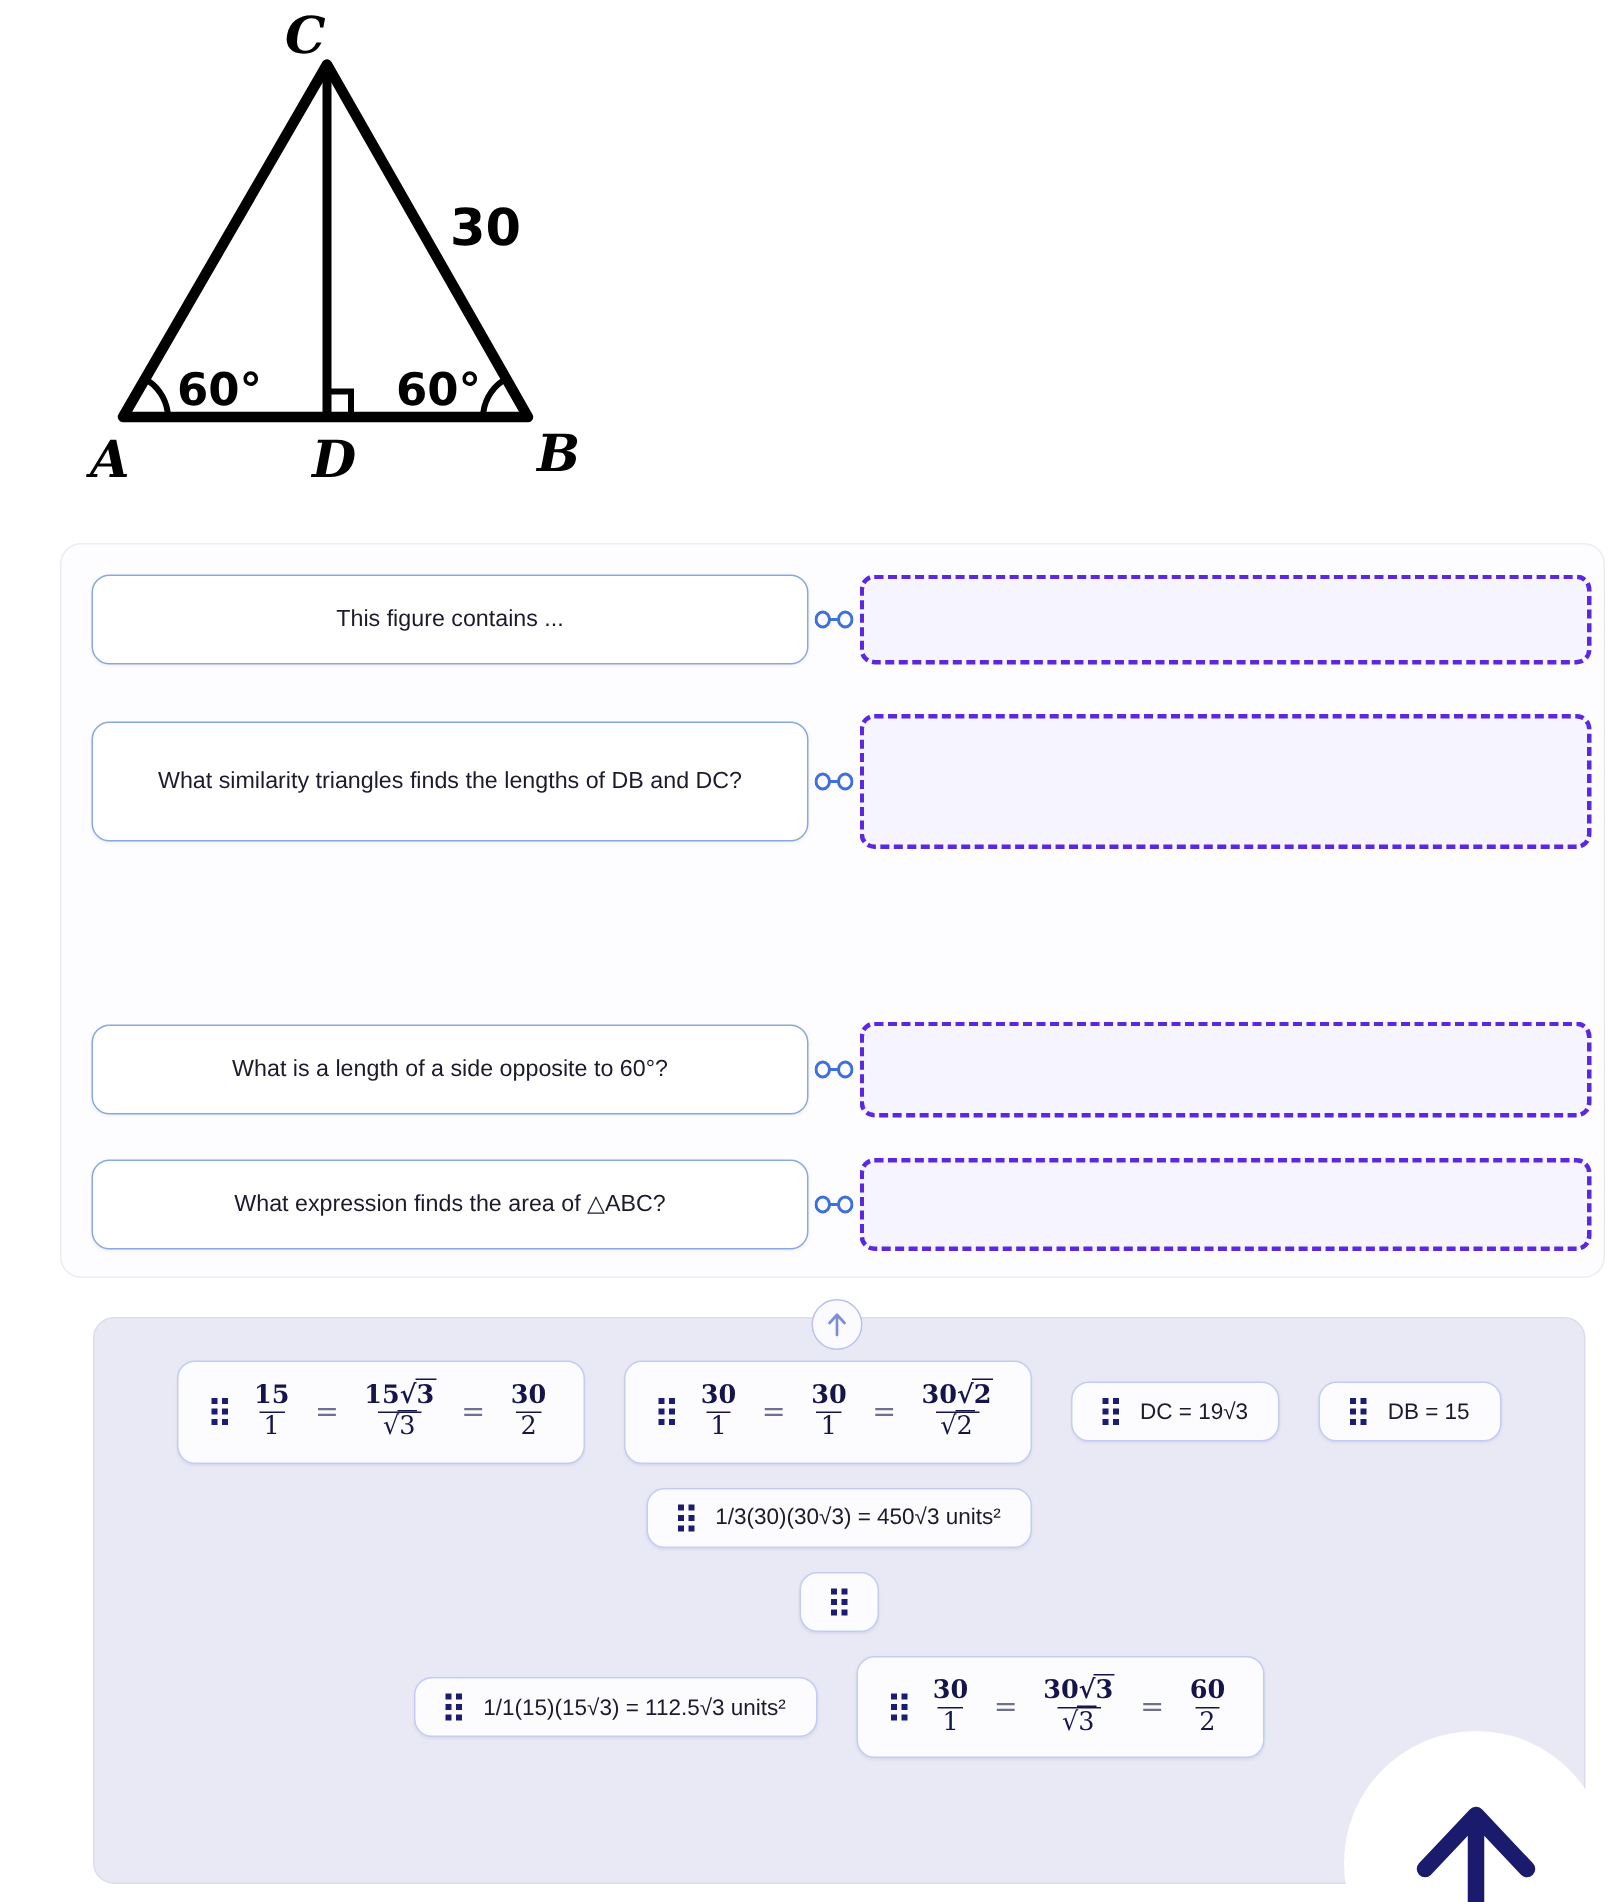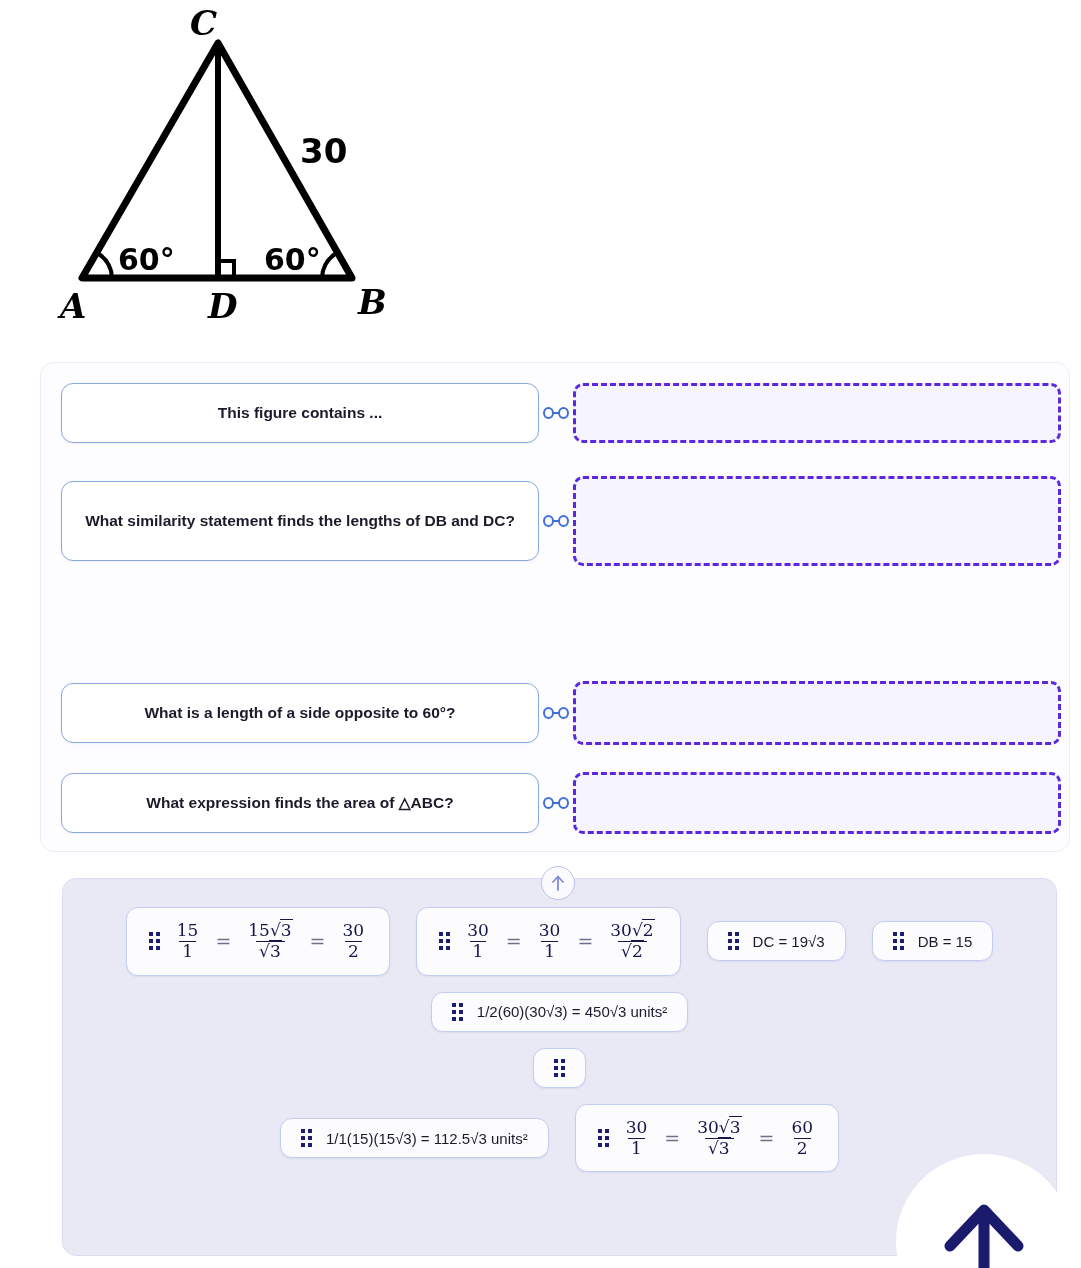--- a/index.html
+++ b/index.html
@@ -25,21 +25,20 @@
   .figure-wrap svg { display: block; }
 
   
   .match-panel {
     position: absolute;
     left: 40px; top: 362px;
     width: 1030px; height: 490px;
     background: #fdfdff;
     border: 1px solid #eceaf7;
     border-radius: 14px;
-    font-weight: bold;
   }
   .qa-row {
     position: absolute;
     display: flex;
     align-items: center;
     left: 20px;
     width: 1000px;
   }
   .q-card {
     width: 478px;
@@ -139,21 +138,21 @@
     font-family: "DejaVu Serif", serif;
     color: #15154a;
   }
   .frac {
     display: inline-flex;
     flex-direction: column;
     align-items: center;
     line-height: 1.05;
     font-size: 17px;
   }
-  .frac .num { padding: 0 3px 1px 3px; }
+  .frac .num { padding: 0 3px 1px 3px; font-weight: bold; }
   .frac .den { padding: 1px 3px 0 3px; border-top: 1.6px solid #15154a; }
   .eqsign { font-size: 19px; color: #6f6f8e; }
   .rad { white-space: nowrap; }
   .rad .bar {
     border-top: 1.2px solid #15154a;
     padding: 0 1px;
     margin-left: -1px;
   }
 
   
@@ -208,21 +207,21 @@
           <rect x="16" y="3" width="9" height="10" rx="5" fill="none" stroke="#3f6fd8" stroke-width="2"></rect>
         </svg>
       </div>
       <div class="a-drop" style="height:60px;">
         <span></span>
       </div>
     </div>
 
     <div class="qa-row" style="top:113px;">
       <div class="q-card" style="min-height:80px;">
-        <span>What similarity statement finds the lengths of DB and DC?</span>
+        <span>What similarity triangles finds the lengths of DB and DC?</span>
       </div>
       <div class="link-icon">
         <svg width="26" height="16" viewBox="0 0 26 16">
           <path d="M10 8 H16" stroke="#3f6fd8" stroke-width="2" fill="none"></path>
           <rect x="1" y="3" width="9" height="10" rx="5" fill="none" stroke="#3f6fd8" stroke-width="2"></rect>
           <rect x="16" y="3" width="9" height="10" rx="5" fill="none" stroke="#3f6fd8" stroke-width="2"></rect>
         </svg>
       </div>
       <div class="a-drop" style="height:90px;">
         <span></span>
@@ -355,21 +354,21 @@
     <div class="bank-row">
       <div class="tile">
         <span class="grip">
             <i></i>
             <i></i>
             <i></i>
             <i></i>
             <i></i>
             <i></i>
           </span>
-        <span>1/2(60)(30√3) = 450√3 units²</span>
+        <span>1/3(30)(30√3) = 450√3 units²</span>
       </div>
     </div>
 
     <div class="bank-row">
       <div class="tile">
         <span class="grip">
             <i></i>
             <i></i>
             <i></i>
             <i></i>

